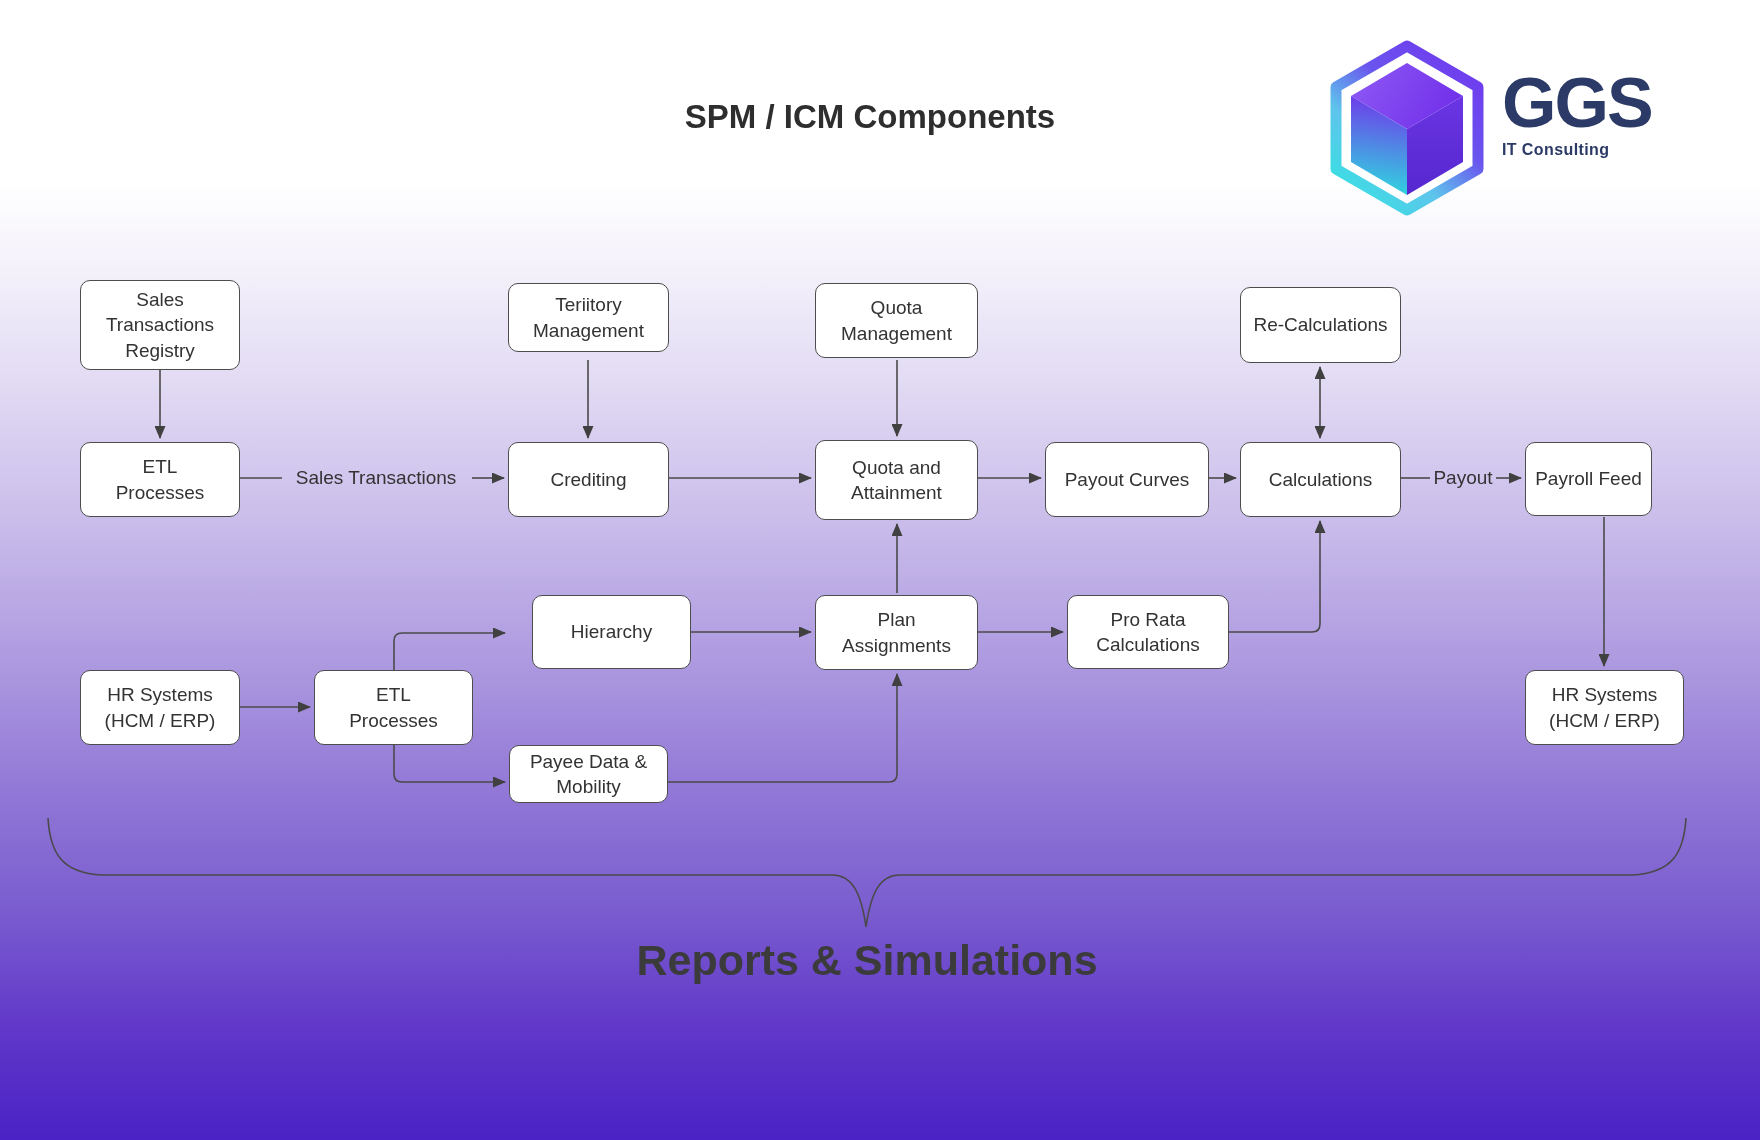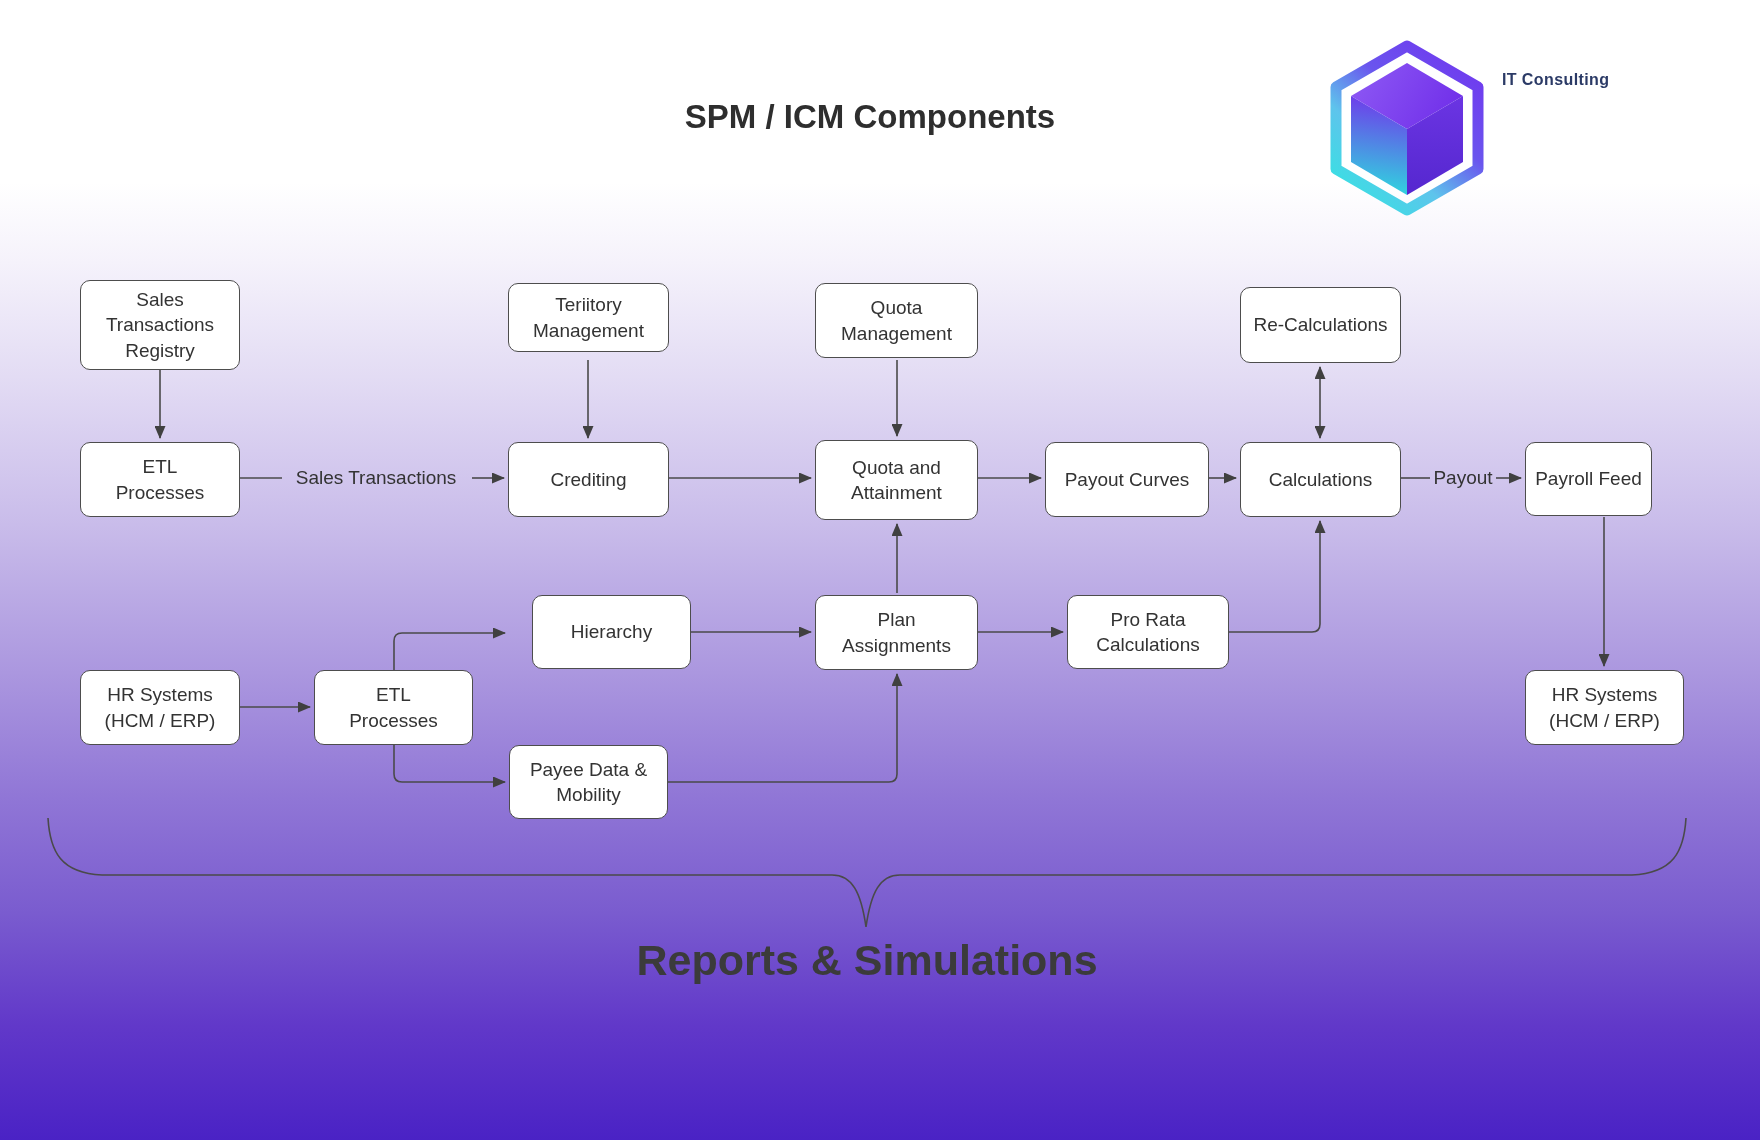--- a/index.html
+++ b/index.html
@@ -97,20 +97,21 @@
       <path d="M1407,46 L1478,87 L1478,169 L1407,210 L1336,169 L1336,87 Z" fill="none" stroke="url(#hexg)" stroke-width="11" stroke-linejoin="round"></path>
       <polygon points="1407,63 1463,96 1407,129 1351,96" fill="url(#cubeTop)"></polygon>
       <polygon points="1351,96 1407,129 1407,195 1351,162" fill="url(#cubeLeft)"></polygon>
       <polygon points="1463,96 1463,162 1407,195 1407,129" fill="url(#cubeRight)"></polygon>
     </g>
   </svg>
 
   <div id="page-title">SPM / ICM Components</div>
 
   <div id="logo">
+    <div class="brand">GGS</div>
     <div class="tagline">IT Consulting</div>
   </div>
 
   <div id="nodes-layer">
       <div class="node" style="left: 80px; top: 280px; width: 160px; height: 90px;"><span>Sales
 Transactions
 Registry</span></div>
       <div class="node" style="left: 508px; top: 283px; width: 161px; height: 69px;"><span>Teriitory
 Management</span></div>
       <div class="node" style="left: 815px; top: 283px; width: 163px; height: 75px;"><span>Quota
@@ -126,21 +127,21 @@
       <div class="node" style="left: 1525px; top: 442px; width: 127px; height: 74px;"><span>Payroll Feed</span></div>
       <div class="node" style="left: 532px; top: 595px; width: 159px; height: 74px;"><span>Hierarchy</span></div>
       <div class="node" style="left: 815px; top: 595px; width: 163px; height: 75px;"><span>Plan
 Assignments</span></div>
       <div class="node" style="left: 1067px; top: 595px; width: 162px; height: 74px;"><span>Pro Rata
 Calculations</span></div>
       <div class="node" style="left: 80px; top: 670px; width: 160px; height: 75px;"><span>HR Systems
 (HCM / ERP)</span></div>
       <div class="node" style="left: 314px; top: 670px; width: 159px; height: 75px;"><span>ETL
 Processes</span></div>
-      <div class="node" style="left: 509px; top: 745px; width: 159px; height: 74px;"><span>Payee Data &amp;
+      <div class="node" style="left: 509px; top: 745px; width: 159px; height: 58px;"><span>Payee Data &amp;
 Mobility</span></div>
       <div class="node" style="left: 1525px; top: 670px; width: 159px; height: 75px;"><span>HR Systems
 (HCM / ERP)</span></div>
       <div class="edge-label" style="left: 376px; top: 478px;">Sales Transactions</div>
       <div class="edge-label" style="left: 1463px; top: 478px;">Payout</div>
     </div>
 
   <div id="brace-label">Reports &amp; Simulations</div>
 
 </div>

